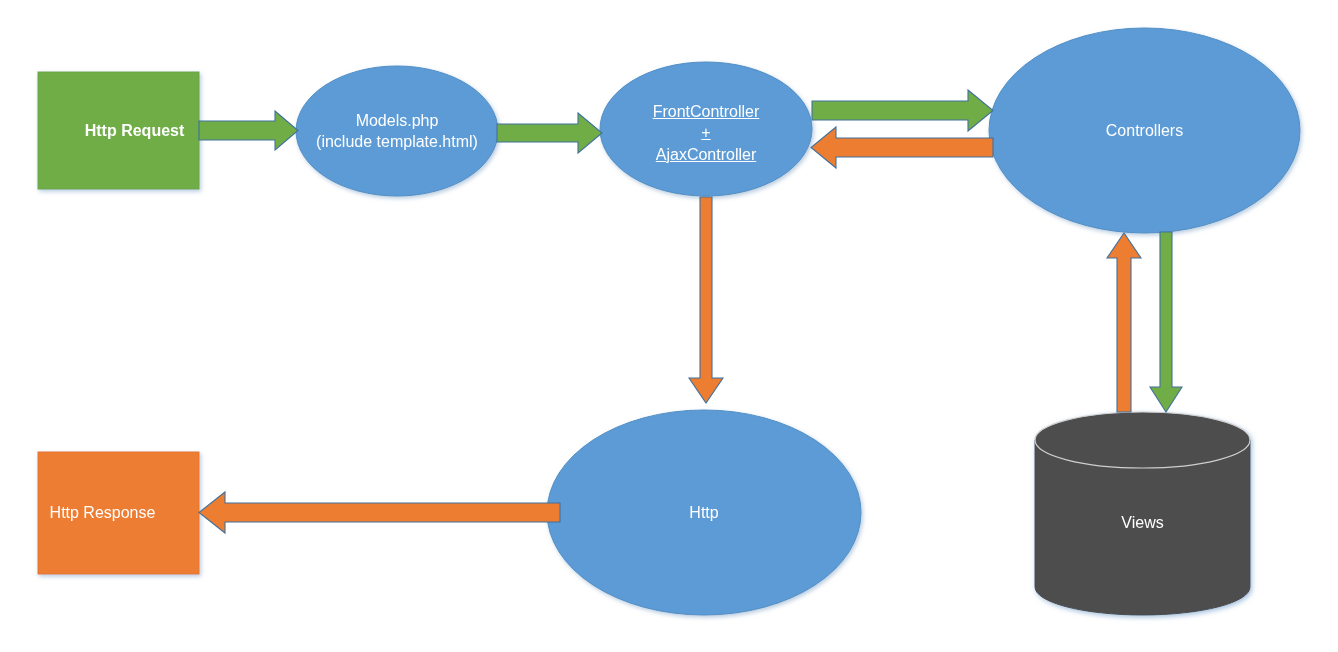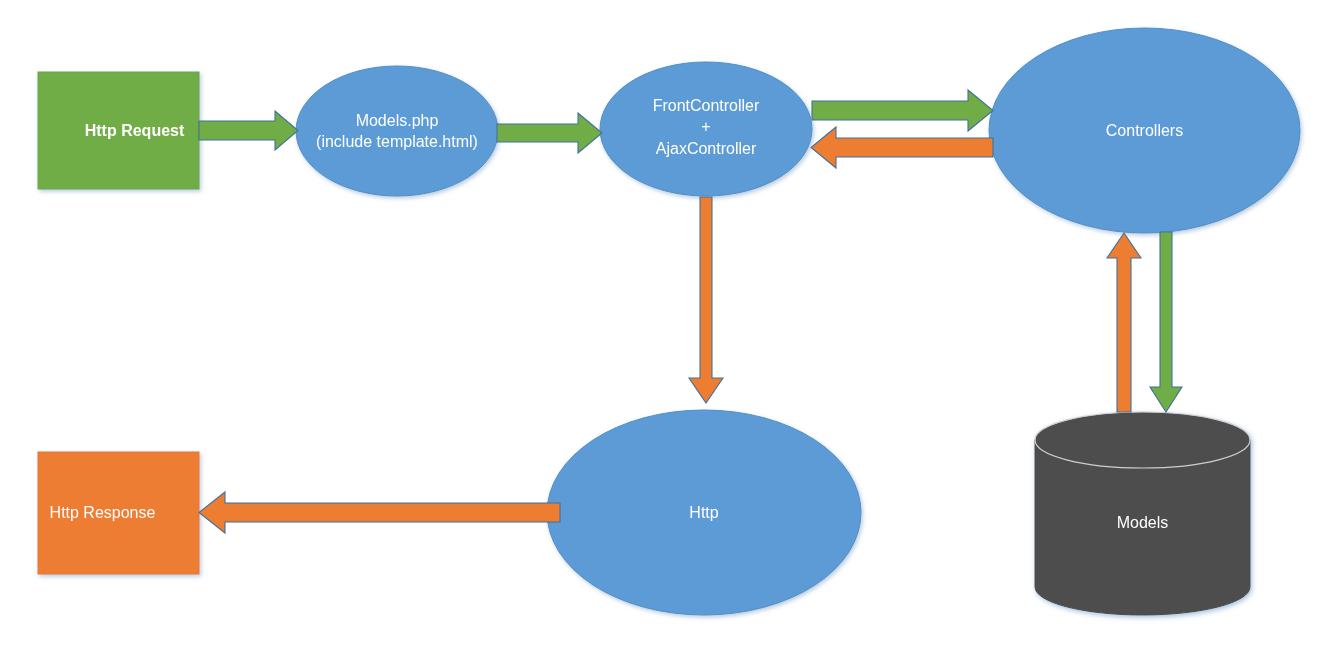--- a/index.html
+++ b/index.html
@@ -90,25 +90,25 @@
     <path d="M1160,232 L1172,232 L1172,387 L1182,387 L1166,412 L1150,387 L1160,387 Z" fill="#70AD47" stroke="#41719C" stroke-width="1.1" stroke-linejoin="miter"></path>
 
     <path d="M560,503 L225,503 L225,492 L199,512.5 L225,533 L225,522 L560,522 Z" fill="#ED7D31" stroke="#41719C" stroke-width="1.1" stroke-linejoin="miter"></path>
   </svg>
 
   <div class="node-label label-bold" style="left:38px; top:72px; width:161px; height:117px;">Http Request</div>
 
   <div class="node-label" style="left:296px; top:66px; width:202px; height:130px;">Models.php
 (include template.html)</div>
 
-  <div class="node-label" style="left:600px; top:60px; width:212px; height:134px;">FrontController
+  <div class="node-label" style="left:600px; top:66px; width:212px; height:134px;text-decoration:underline;">FrontController
 +
 AjaxController</div>
 
   <div class="node-label" style="left:989px; top:28px; width:311px; height:205px;">Controllers</div>
 
-  <div class="node-label" style="left:1035px; top:430px; width:215px; height:185px;">Models</div>
+  <div class="node-label" style="left:1035px; top:430px; width:215px; height:185px;">Views</div>
 
   <div class="node-label" style="left:547px; top:410px; width:314px; height:205px;">Http</div>
 
   <div class="node-label" style="left:38px; top:452px; width:129px; height:122px;">Http Response</div>
 
 </div>
 
 </body></html>

